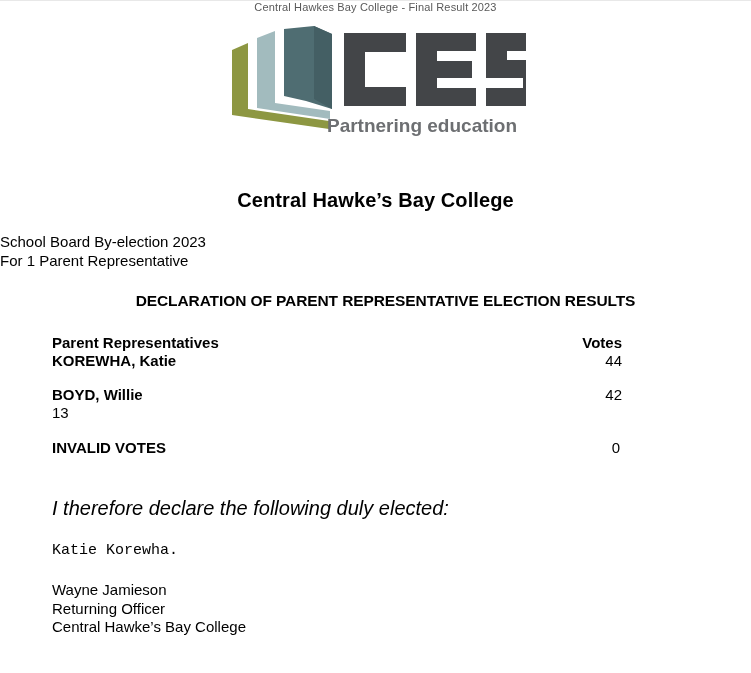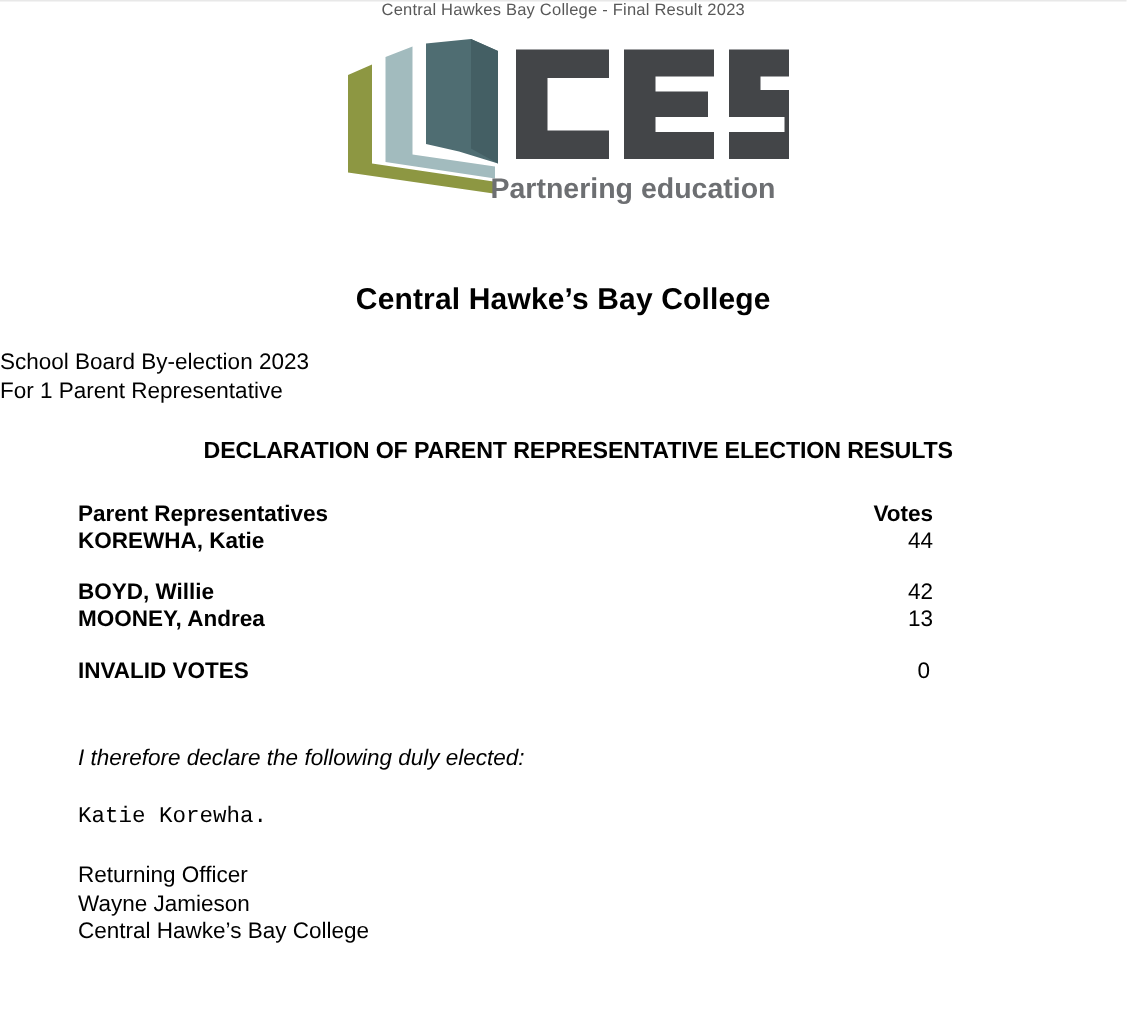--- a/index.html
+++ b/index.html
@@ -84,21 +84,21 @@
     font-weight: bold;
   }
   .spacer-sm { height: 16px; }
   .spacer-md { height: 17px; }
   .row.invalid { padding-right: 2px; }
 
   
   .declare-line {
     margin-top: 40px;
     padding-left: 52px;
-    font-size: 15px;
+    font-size: 20px;
     font-style: italic;
   }
   .elected-name {
     margin-top: 22px;
     padding-left: 52px;
     font-size: 15px;
     font-family: Liberation Mono, monospace;
   }
   .signature {
     margin-top: 22px;
@@ -160,34 +160,33 @@
   </div>
 
   <div class="spacer-sm"></div>
 
   <div class="row">
     <span class="name">BOYD, Willie</span>
     <span class="votes">42</span>
   </div>
 
   <div class="row">
-    <span class="name">MOONEY, Andrea</span>
     <span class="votes">13</span>
   </div>
 
   <div class="spacer-md"></div>
 
   <div class="row invalid">
     <span class="name">INVALID VOTES</span>
     <span class="votes">0</span>
   </div>
 
 </div>
 
 <div class="declare-line">I therefore declare the following duly elected:</div>
 
 <div class="elected-name">Katie Korewha.</div>
 
 <div class="signature">
+  <div>Wayne Jamieson</div>
   <div>Returning Officer</div>
-  <div>Wayne Jamieson</div>
   <div>Central Hawke’s Bay College</div>
 </div>
 
 </body></html>

